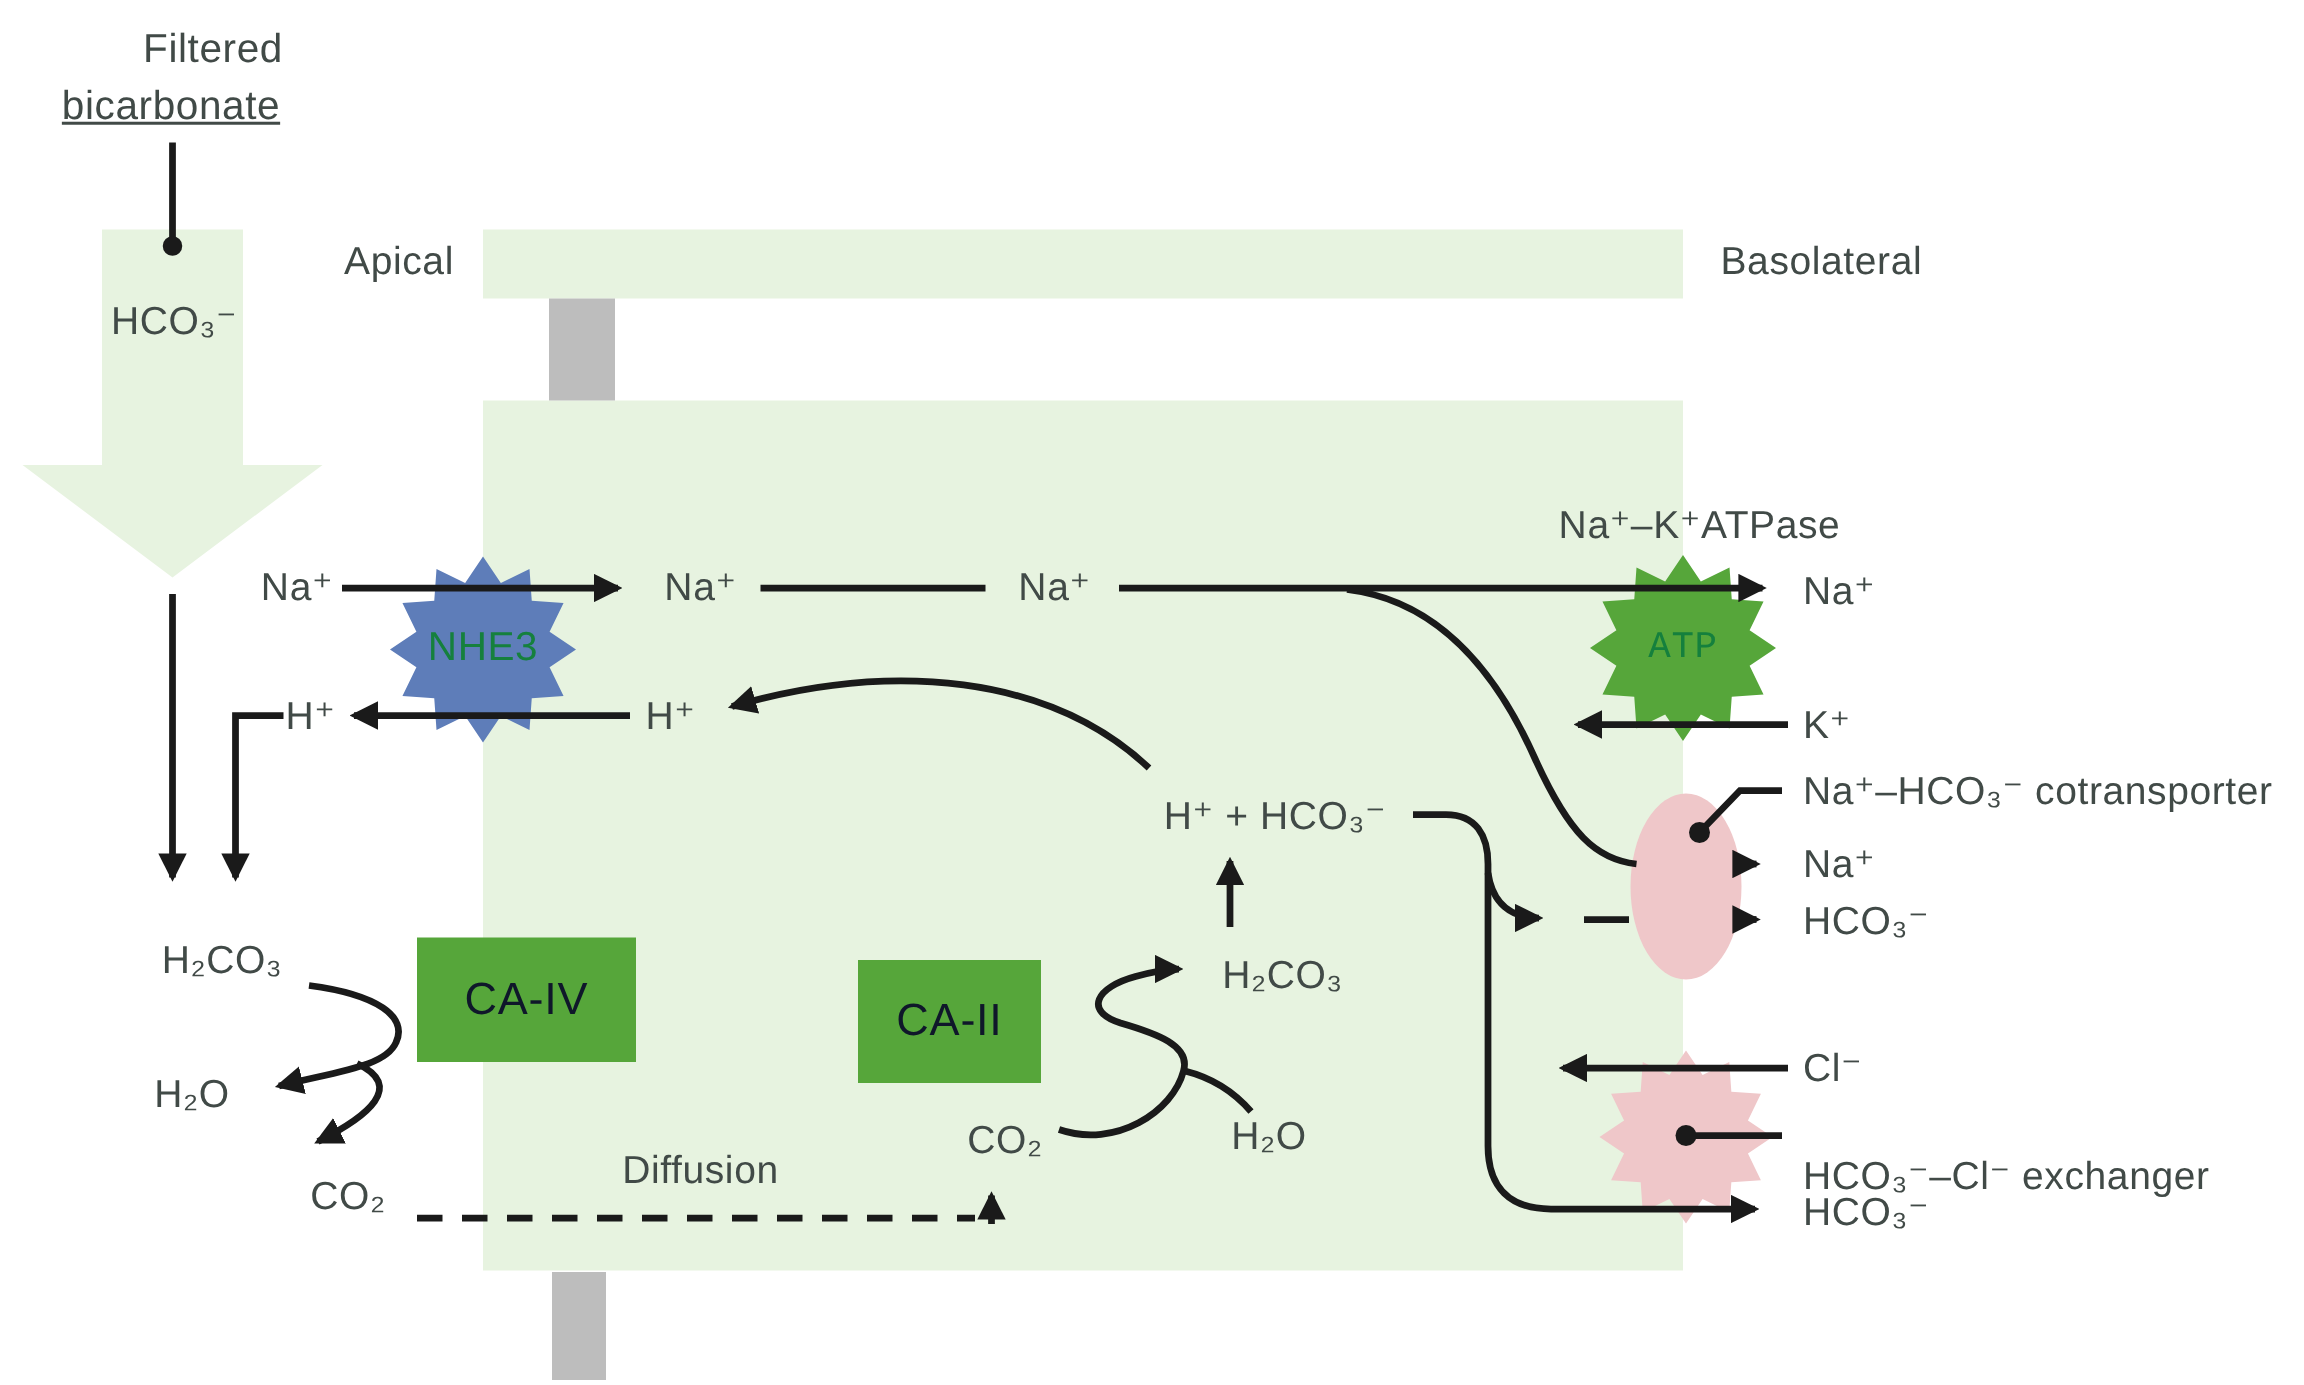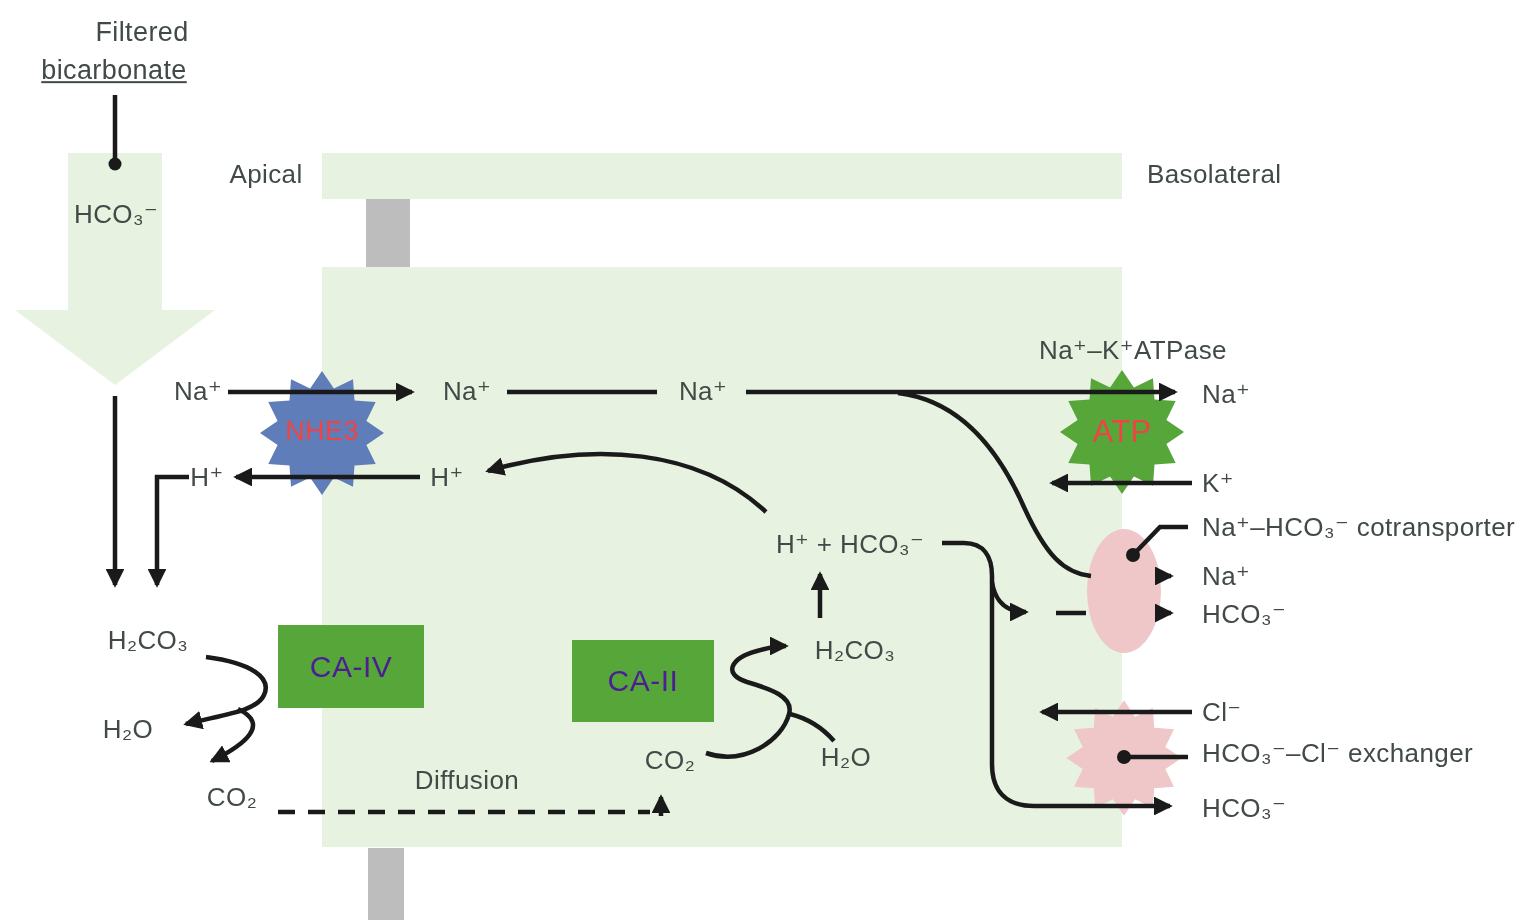--- a/index.html
+++ b/index.html
@@ -24,27 +24,27 @@
   .f-gray{fill:var(--junction-gray);}
   .stroke{stroke:var(--arrow-black);fill:none;stroke-width:4.5px;}
   .dashed{stroke-dasharray:17 13;}
   .dotfill{fill:var(--arrow-black);}
   .lbl{
     position:absolute;transform:translate(-50%,-50%);font-size:26px;
     white-space:nowrap;letter-spacing:.4px;line-height:1.1;
   }
   .lbl-left{transform:translate(0,-50%);}
   .big{font-size:27px;}
-  .white{color:#ef4444;}
+  .white{color:#15803d;}
   .enzyme-box{
-    position:absolute;background:var(--enzyme-green);color:#4c1d95;
+    position:absolute;background:var(--enzyme-green);color:#0f172a;
     display:flex;align-items:center;justify-content:center;
     font-size:30px;letter-spacing:.5px;
   }
-  .atp-lbl{font-size:31px;}
+  .atp-lbl{font-size:25px;font-family:Liberation Mono, monospace;}
 </style>
 </head>
 <body>
 
 <div class="canvas">
 
   <svg class="layer" viewBox="0 0 1536 923">
     <defs>
       <marker id="ah" viewBox="0 0 10 10" refX="8.5" refY="5" markerWidth="4.2" markerHeight="4.2" orient="auto-start-reverse">
         <path d="M0 0 L10 5 L0 10 z" fill="#1a1a1a"></path>
@@ -119,24 +119,24 @@
   <div class="lbl" style="left:232px;top:797px;">CO₂</div>
   <div class="lbl" style="left:467px;top:780px;">Diffusion</div>
   <div class="lbl" style="left:670px;top:760px;">CO₂</div>
   <div class="lbl" style="left:846px;top:757px;">H₂O</div>
   <div class="lbl" style="left:855px;top:650px;">H₂CO₃</div>
   <div class="lbl" style="left:850px;top:544px;">H⁺ + HCO₃⁻</div>
 
   <div class="enzyme-box" style="left:278px;top:625px;width:146px;height:83px;">
     <span>CA-IV</span>
   </div>
-  <div class="enzyme-box" style="left:572px;top:640px;width:142px;height:82px;">
+  <div class="enzyme-box" style="left:572px;top:640px;width:122px;height:82px;">
     <span>CA-II</span>
   </div>
 
   <div class="lbl lbl-left" style="left:1202px;top:527px;">Na⁺–HCO₃⁻ cotransporter</div>
   <div class="lbl lbl-left" style="left:1202px;top:576px;">Na⁺</div>
   <div class="lbl lbl-left" style="left:1202px;top:614px;">HCO₃⁻</div>
   <div class="lbl lbl-left" style="left:1202px;top:712px;">Cl⁻</div>
-  <div class="lbl lbl-left" style="left:1202px;top:753px;">HCO₃⁻–Cl⁻ exchanger</div>
+  <div class="lbl lbl-left" style="left:1202px;top:784px;">HCO₃⁻–Cl⁻ exchanger</div>
   <div class="lbl lbl-left" style="left:1202px;top:808px;">HCO₃⁻</div>
 
 </div>
 
 </body></html>

